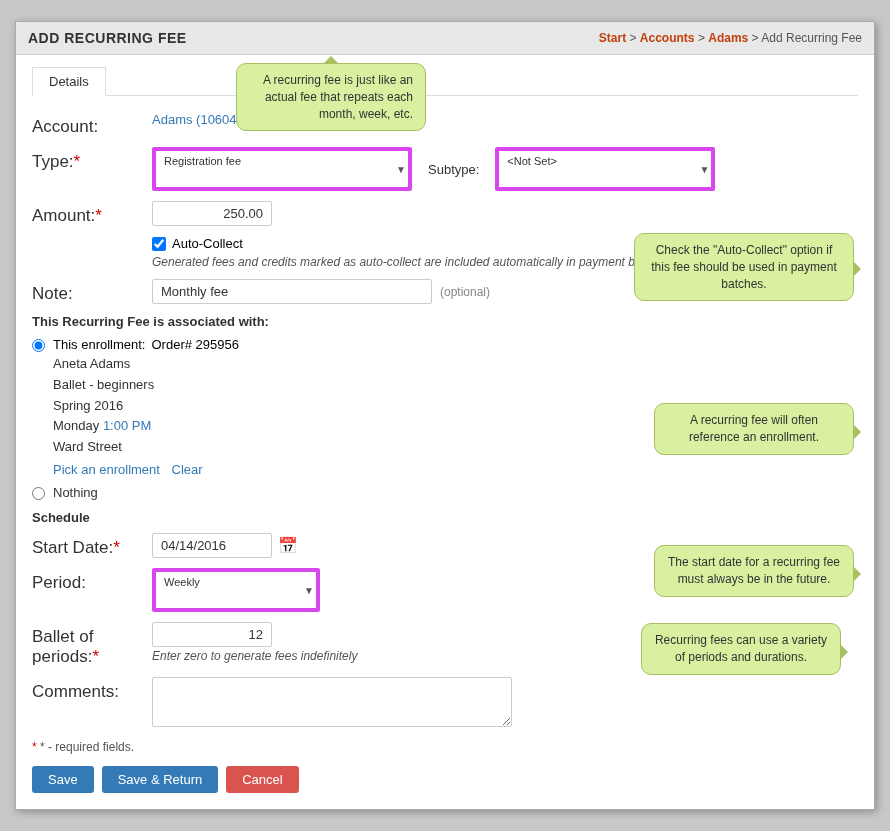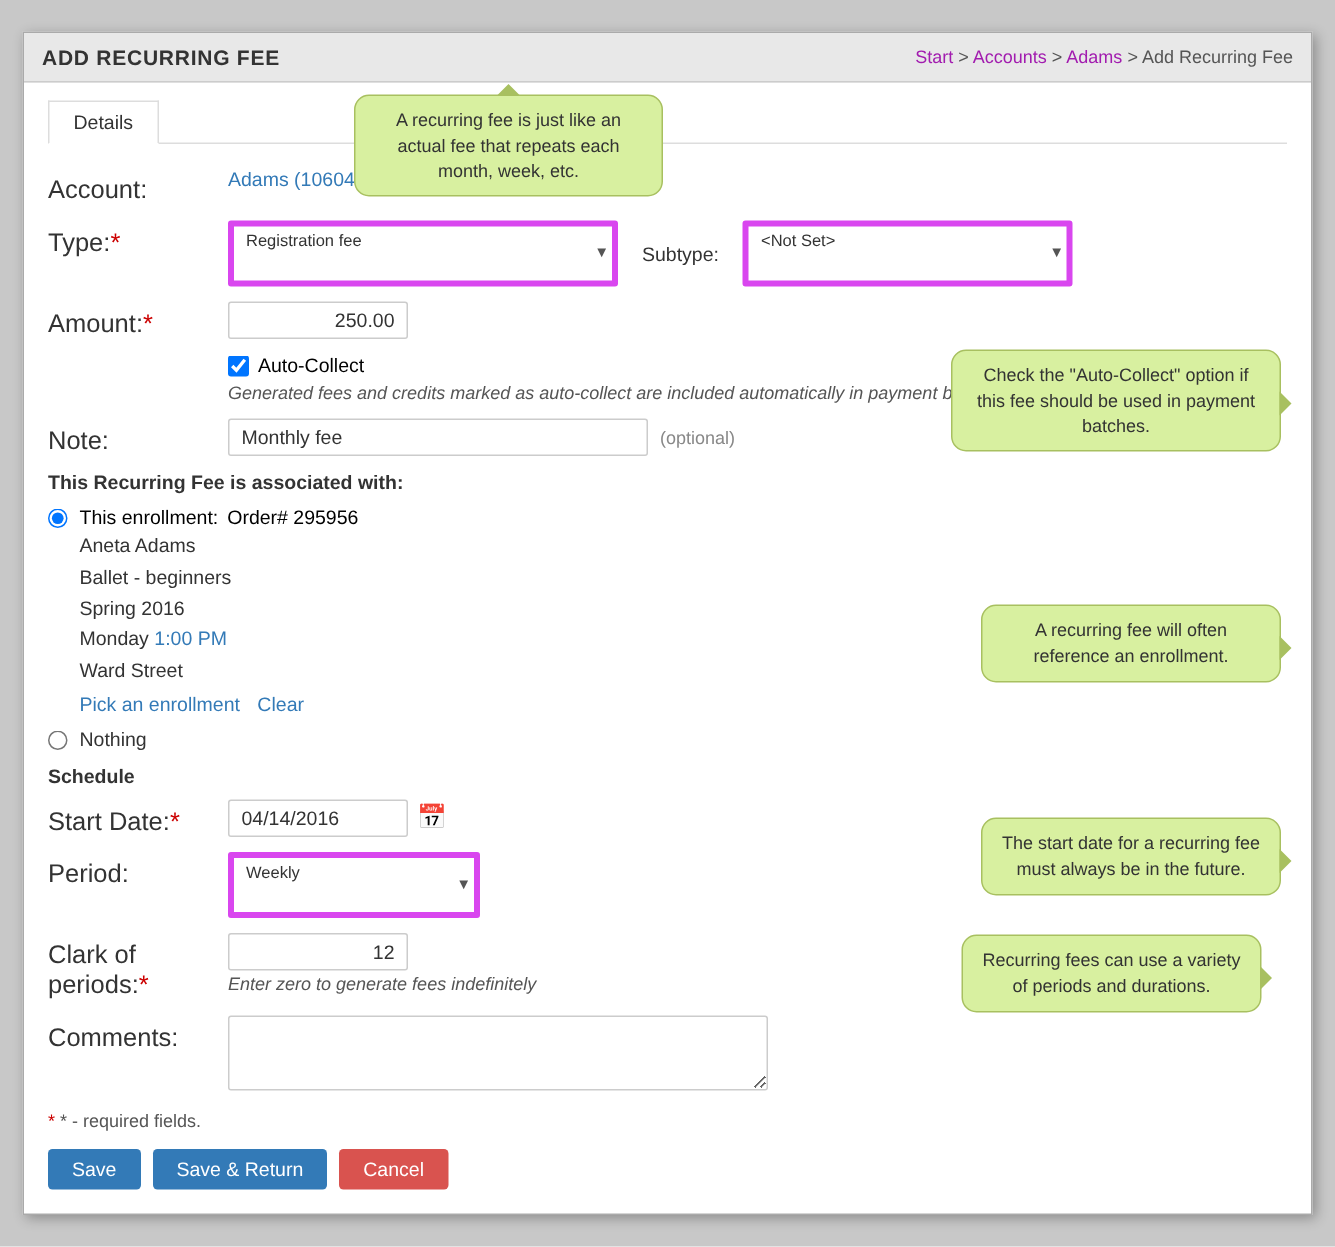--- a/index.html
+++ b/index.html
@@ -34,22 +34,23 @@
       text-transform: uppercase;
     }
     .breadcrumb {
       font-size: 12px;
       color: #337ab7;
     }
     .breadcrumb span {
       color: #555;
     }
     .breadcrumb a {
-      color: #a21caf;
+      color: #c2410c;
       text-decoration: none;
+      font-weight: bold;
     }
     .content {
       padding: 12px 16px 16px;
       position: relative;
     }
     .tabs {
       border-bottom: 1px solid #ddd;
       margin-bottom: 16px;
     }
     .tab {
@@ -266,21 +267,22 @@
       line-height: 1.4;
     }
     .tooltip-bubble::after {
       content: '';
       position: absolute;
       border: 8px solid transparent;
     }
     .tooltip1 {
       top: 8px;
       left: 220px;
-      width: 206px;
+      width: 190px;
+      text-align: right;
     }
     .tooltip1::after {
       border-top: 0;
       border-bottom-color: #a8c060;
       bottom: 100%;
       left: 50%;
       transform: translateX(-50%);
     }
     .tooltip2 {
       top: 178px;
@@ -492,21 +494,21 @@
             <option>Annual</option>
             <option>Daily</option>
           </select>
           <span class="select-arrow">▼</span>
         </div>
       </div>
     </div>
 
     <div class="form-row">
       <div class="form-label">
-        <span>Clark of periods:</span><span class="required">*</span>
+        <span>Ballet of periods:</span><span class="required">*</span>
       </div>
       <div class="form-field">
         <input type="text" class="num-input" value="12" style="">
         <div class="indefinitely-note">Enter zero to generate fees indefinitely</div>
       </div>
     </div>
 
     <div class="tooltip-bubble tooltip5">
       <span>Recurring fees can use a variety of periods and durations.</span>
     </div>

